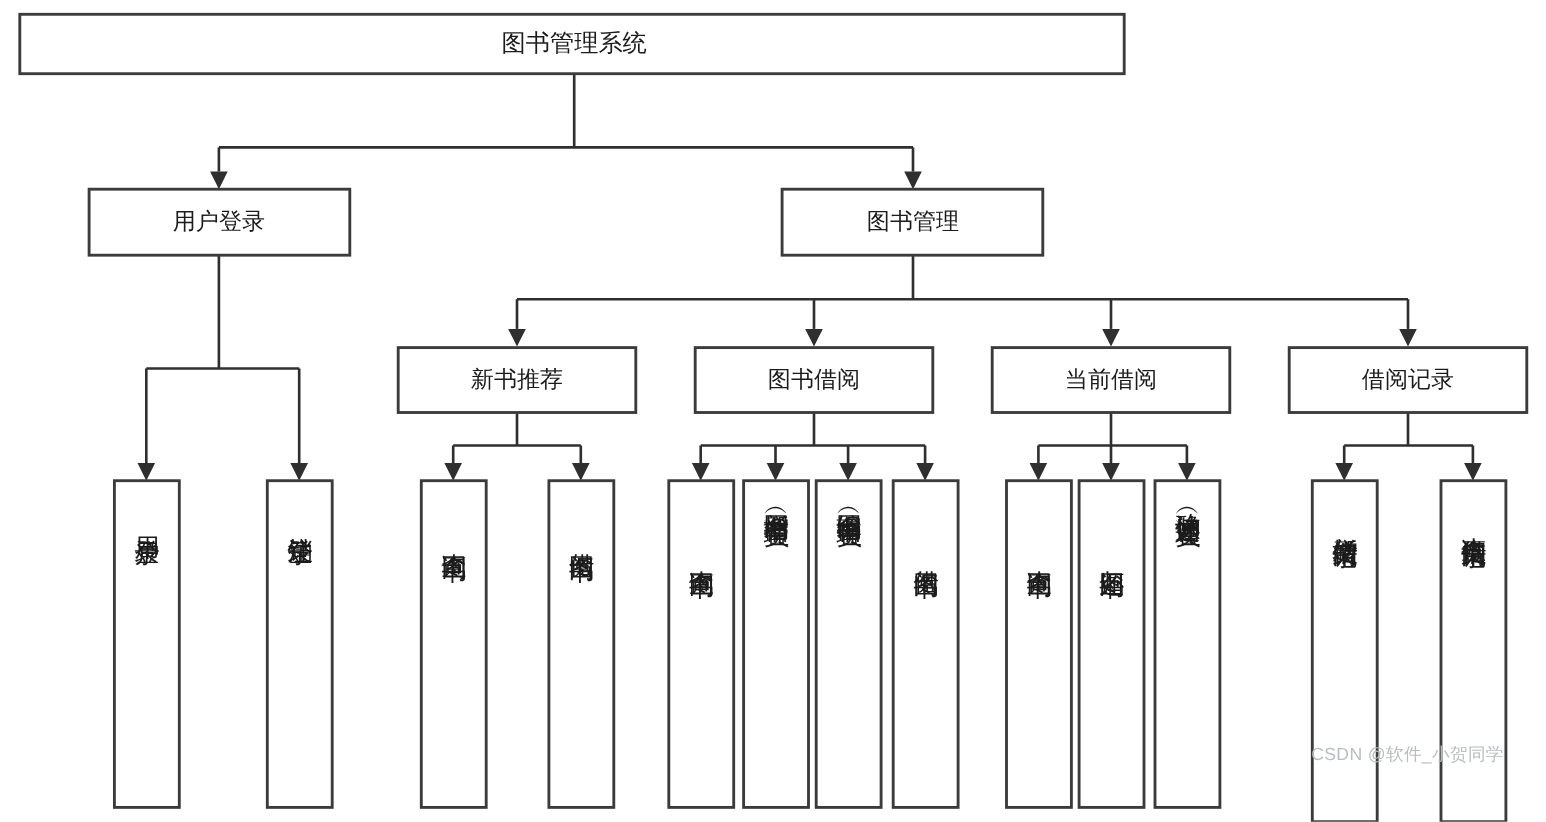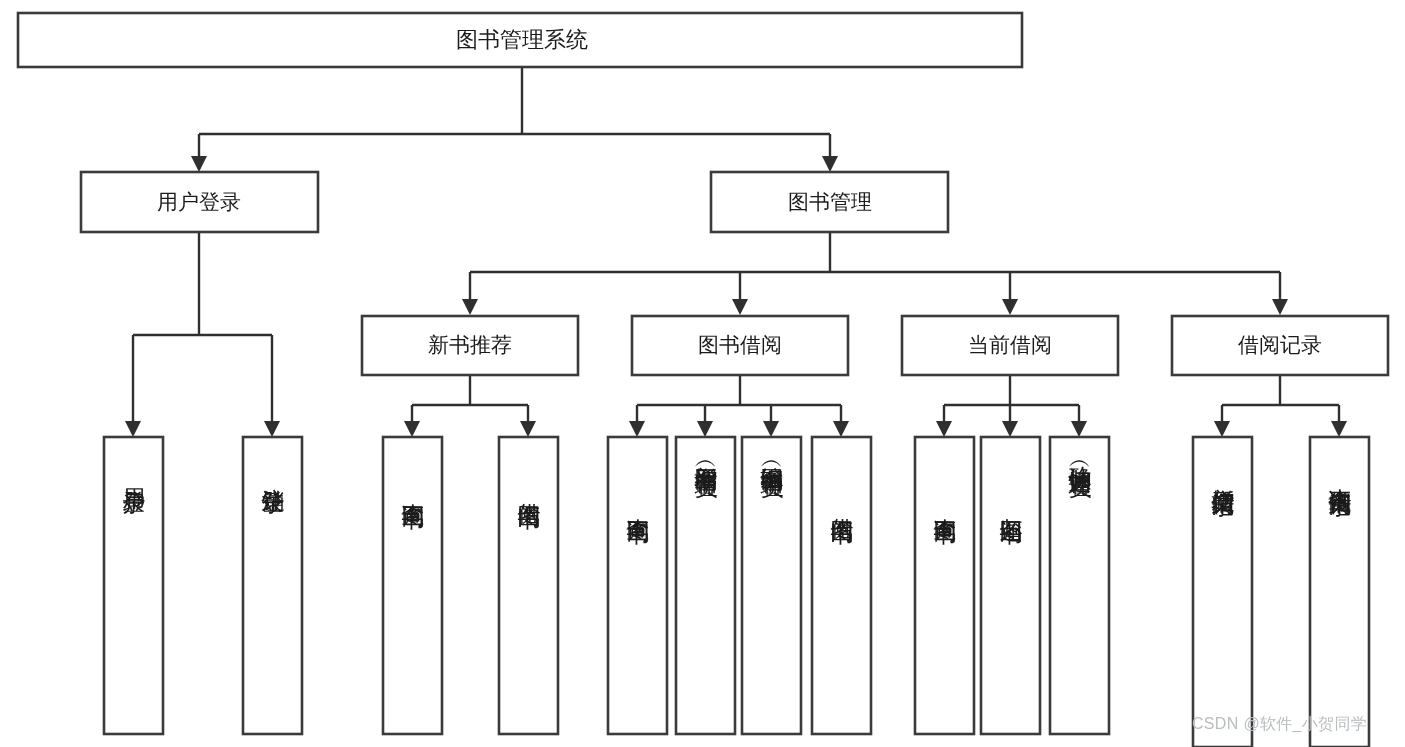--- a/index.html
+++ b/index.html
@@ -63,21 +63,21 @@
     font-family: "Liberation Sans", "DejaVu Sans", sans-serif;
     font-size: 23px;
     line-height: 1.12;
     color: #1b1b1b;
     letter-spacing: 0.06em;
     white-space: nowrap;
   }
   .watermark {
     position: absolute;
     left: 1192px;
-    top: 714px;
+    top: 676px;
     font-family: "Liberation Sans", "DejaVu Sans", sans-serif;
     font-size: 16px;
     color: #b9bcc0;
     white-space: nowrap;
     letter-spacing: 0.02em;
   }
 </style>
 </head>
 <body>
 

